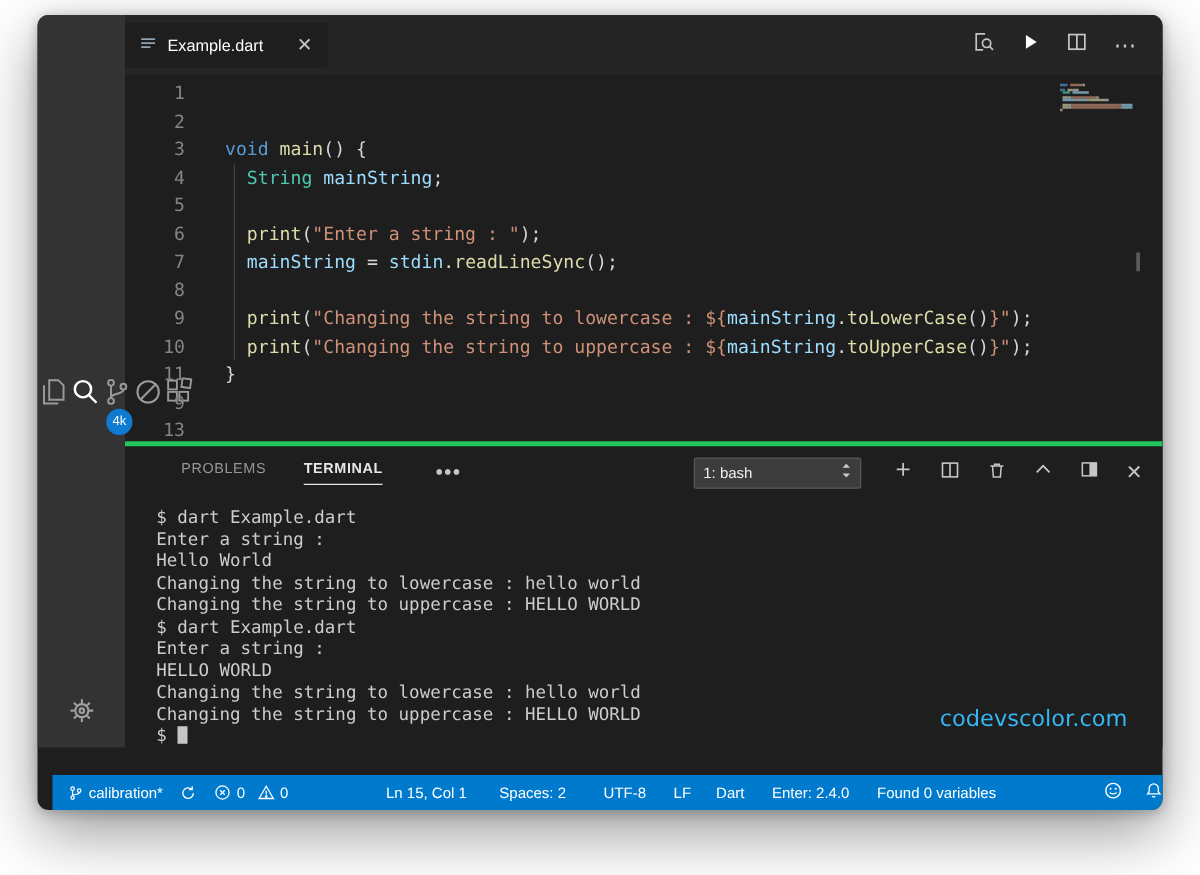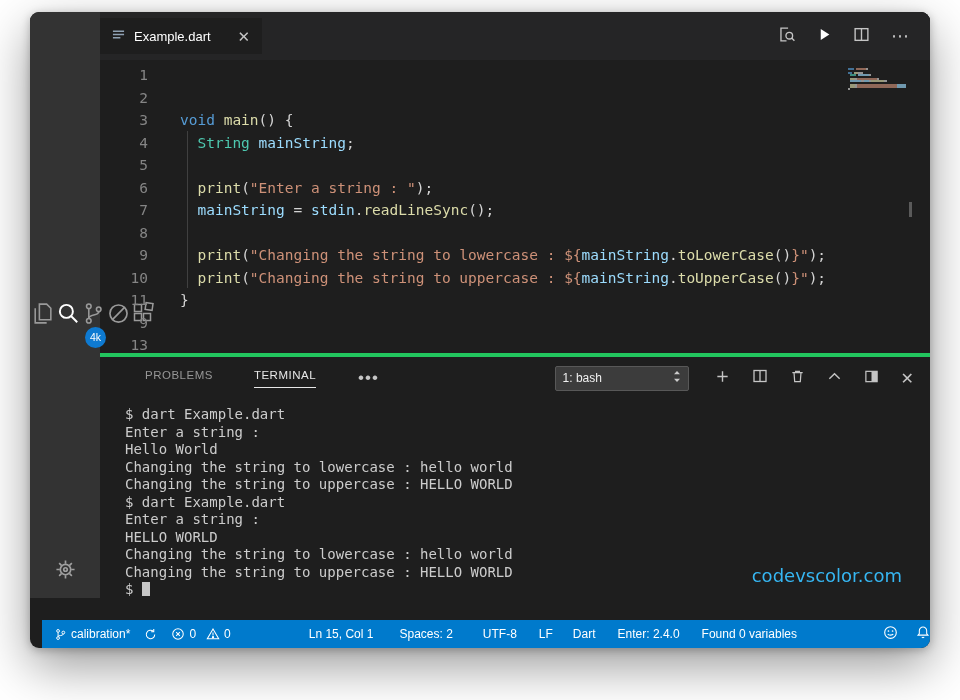--- a/index.html
+++ b/index.html
@@ -49,21 +49,21 @@
   .indent-guide { position:absolute; left:87px; top:71px; width:1px; height:157px; background:#404040; }
   .minimap { position:absolute; top:5px; right:24px; width:58px; overflow:hidden; }
   .mm-line { height:2px; line-height:0; white-space:nowrap; }
   .mm-seg { display:inline-block; height:2px; opacity:.65; }
   .scroll-thumb { position:absolute; top:142px; right:18px; width:3px; height:15px; background:#5a5a5a; }
 
   
   .panel { height:245px; flex:none; border-top:4px solid #22c55e; display:flex; flex-direction:column; background:#1e1e1e; }
   .panel-header { height:42px; flex:none; display:flex; align-items:center; padding:0 16px 0 45px; }
   .panel-tab { font-size:11.5px; letter-spacing:.5px; padding-bottom:6px; border-bottom:1px solid transparent; color:#969696; }
-  .panel-tab.active { color:#e7e7e7; border-bottom-color:#e7e7e7; margin-left:41px; }
+  .panel-tab.active { color:#e7e7e7; border-bottom-color:#e7e7e7; margin-left:30px;font-weight:bold; }
   .panel-more { margin-left:42px; color:#c5c5c5; font-size:17px; letter-spacing:1px; }
   .panel-spacer { flex:1; }
   .shell-select { width:134px; height:25px; background:#3c3c3c; border:1px solid #585858; border-radius:2px;
     color:#f0f0f0; font-size:12px; display:flex; align-items:center; justify-content:space-between; padding:0 7px; }
   .panel-actions { display:flex; align-items:center; gap:22px; margin-left:26px; color:#c5c5c5; }
 
   .terminal { flex:1; position:relative; padding:7px 0 0 25px; overflow:hidden;
     font-family:"DejaVu Sans Mono",monospace; font-size:14px; line-height:17.5px; color:#cccccc; }
   .term-line { height:17.5px; white-space:pre; }
   .term-cursor { display:inline-block; width:8px; height:14px; background:#c6c6c6; vertical-align:middle; margin-bottom:2px; }

